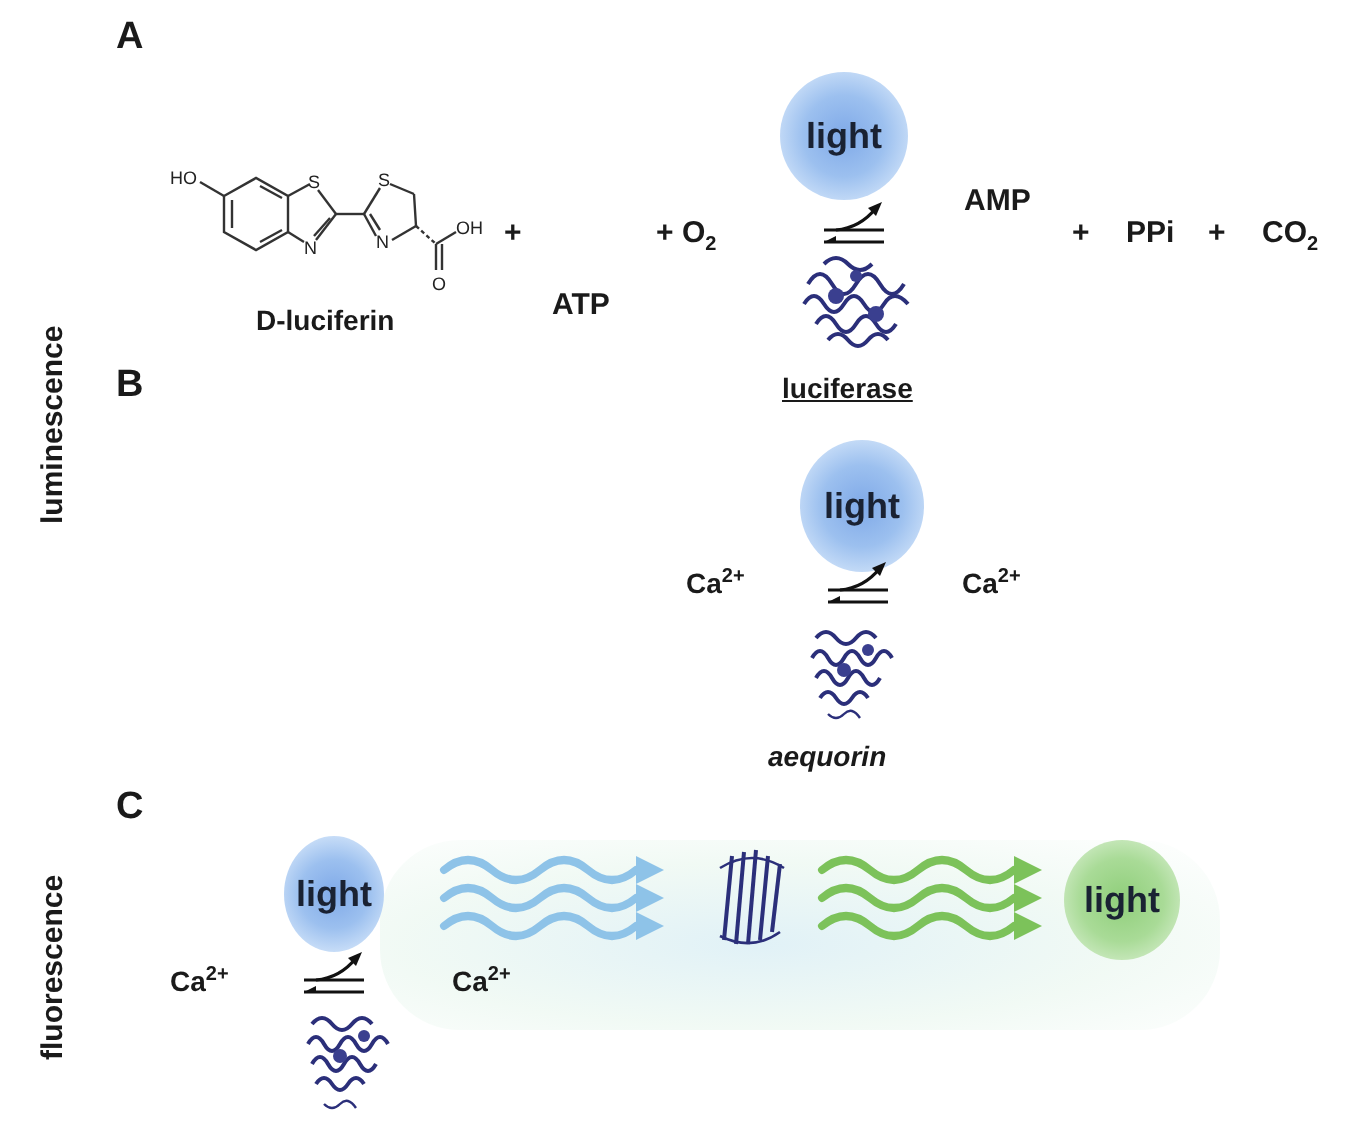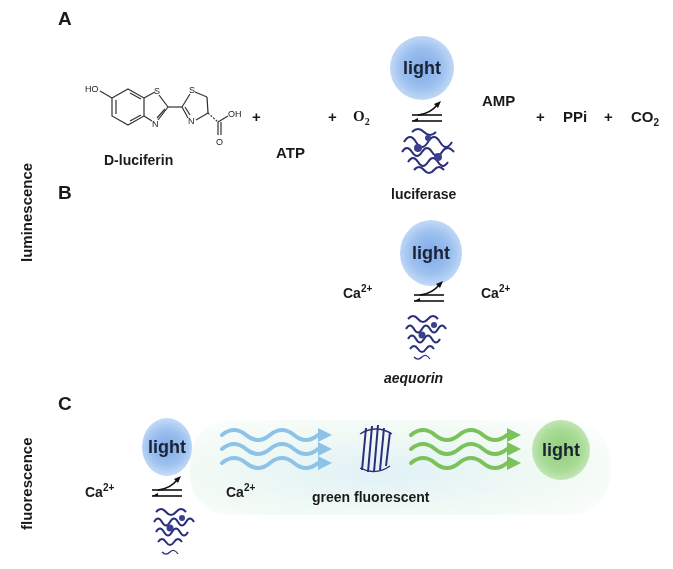--- a/index.html
+++ b/index.html
@@ -60,26 +60,26 @@
     <text x="3" y="12">HO</text>
     <text x="72" y="14">S</text>
     <text x="70" y="47">N</text>
     <text x="107" y="13">S</text>
     <text x="106" y="44">N</text>
     <text x="146" y="37">OH</text>
     <text x="134" y="65">O</text>
   </g>
 </svg>
 
-<div class="abs caption" style="left:104px; top:152px;">D-luciferin</div>
+<div class="abs caption" style="left:128px; top:152px;">D-luciferin</div>
 
 <div class="abs term" style="left:252px; top:108px;">+</div>
 <div class="abs term" style="left:276px; top:108px;margin-top:36px;">ATP</div>
 <div class="abs term" style="left:328px; top:108px;">+</div>
-<div class="abs term" style="left:353px; top:108px;font-family:Liberation Serif, serif;"><span>O</span><sub>2</sub></div>
+<div class="abs term" style="left:341px; top:108px;"><span>O</span><sub>2</sub></div>
 
 <div class="abs glow blue" style="left:390px; top:36px; width:64px; height:64px;">
     <span>light</span>
   </div>
 
 <svg class="abs" style="left:408px; top:98px;" width="40" height="28">
   <g stroke="#111" stroke-width="1.6" fill="none">
     <line x1="4" y1="17" x2="34" y2="17"></line>
     <path d="M10 17 Q22 16 30 6"></path>
     <line x1="4" y1="23" x2="34" y2="23"></line>
@@ -94,21 +94,21 @@
     <path d="M4 28 q5 -8 10 0 q5 8 10 0 q5 -8 10 0 q5 8 10 0 q5 -8 12 0"></path>
     <path d="M10 38 q5 -8 10 0 q5 8 10 0 q5 -8 10 0 q5 8 10 0"></path>
     <path d="M16 46 q5 -6 10 0 q5 6 10 0 q5 -6 10 0"></path>
     <path d="M14 8 q6 -6 12 0 q6 6 12 0"></path>
   </g>
   <circle cx="20" cy="24" r="4" fill="#3a3f8f"></circle>
   <circle cx="40" cy="33" r="4" fill="#3a3f8f"></circle>
   <circle cx="30" cy="14" r="3" fill="#3a3f8f"></circle>
 </svg>
 
-<div class="abs caption" style="left:391px; top:186px;">luciferase</div>
+<div class="abs caption" style="left:391px; top:186px;text-decoration:underline;">luciferase</div>
 
 <div class="abs term" style="left:482px; top:92px;">AMP</div>
 <div class="abs term" style="left:536px; top:108px;">+</div>
 <div class="abs term" style="left:563px; top:108px;">PPi</div>
 <div class="abs term" style="left:604px; top:108px;">+</div>
 <div class="abs term" style="left:631px; top:108px;"><span>CO</span><sub>2</sub></div>
 
 <div class="abs panel-letter" style="left:58px; top:182px;">B</div>
 
 <div class="abs glow blue" style="left:400px; top:220px; width:62px; height:66px;">
@@ -196,21 +196,20 @@
       <path d="M14 52 L18 6"></path>
       <path d="M20 52 L24 5"></path>
     <path d="M26 50 L30 8"></path>
       <path d="M32 46 L36 12"></path>
     <path d="M6 14 q16 -10 32 0" stroke-width="1.3"></path>
     <path d="M6 48 q16 8 30 -2" stroke-width="1.3"></path>
   </g>
 </svg>
 
 <div class="abs caption" style="left:312px; top:488px; line-height:18px;">
-  <div>green fluorescent</div>
 </div>
 
 <svg class="abs" style="left:407px; top:425px;" width="118" height="52">
   <g fill="none" stroke="#7cc25a" stroke-width="4" stroke-linecap="round">
     <path d="M4 10 q12 -10 24 0 q12 10 24 0 q12 -10 24 0 q12 10 24 0"></path>
     <path d="M4 24 q12 -10 24 0 q12 10 24 0 q12 -10 24 0 q12 10 24 0"></path>
     <path d="M4 38 q12 -10 24 0 q12 10 24 0 q12 -10 24 0 q12 10 24 0"></path>
   </g>
   <g fill="#7cc25a">
     <polygon points="100,3 114,10 100,17"></polygon>

